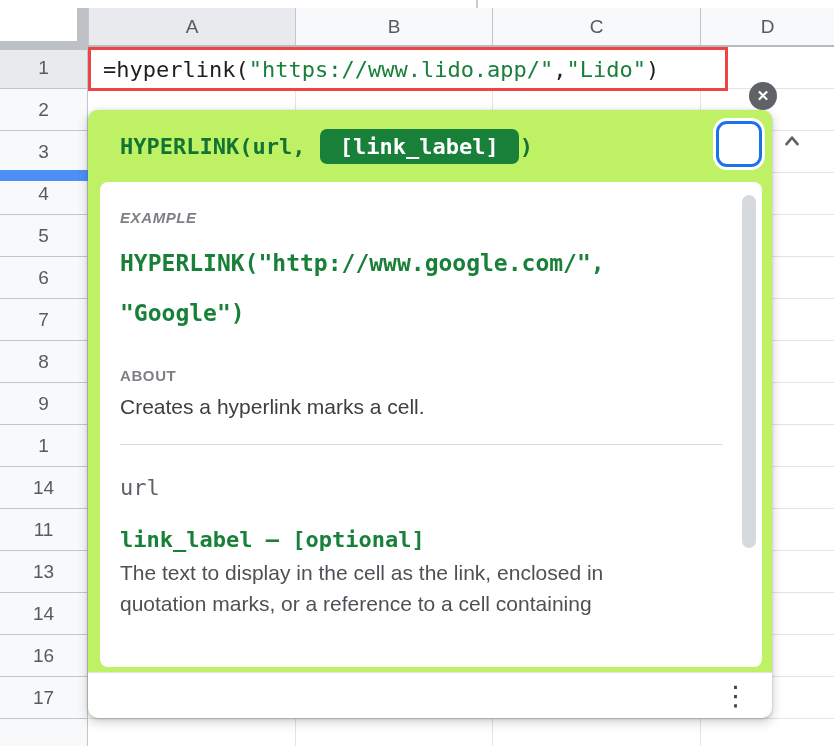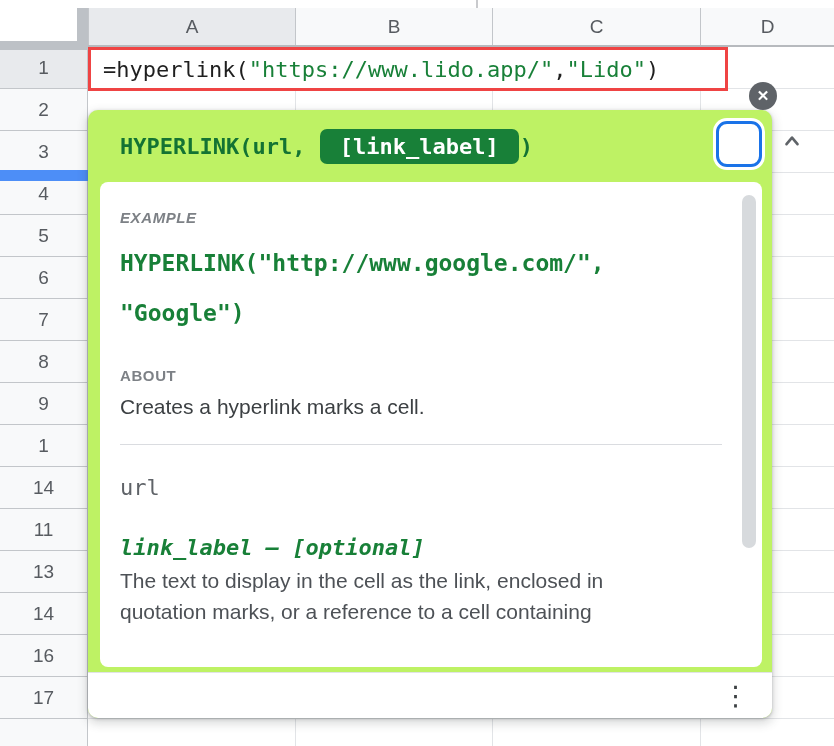--- a/index.html
+++ b/index.html
@@ -65,21 +65,21 @@
   .section-label { font-size: 15px; font-weight: bold; letter-spacing: .6px; color: #7d8186; line-height: 20px; }
   .example-label { margin-top: 10px; font-style: italic; }
   .example-code { margin-top: 10px; font-family: "DejaVu Sans Mono", monospace; font-weight: bold;
                   font-size: 23px; color: #188038; line-height: 50px; white-space: pre-line; }
   .about-label { margin-top: 28px; }
   .about-text { margin-top: 6px; font-size: 21px; color: #3c4043; line-height: 30px; }
   .divider { border: none; border-top: 1px solid #dadce0; margin: 22px 0; }
   .param-name { font-family: "DejaVu Sans Mono", monospace; font-size: 22px; color: #5f6368; line-height: 30px; margin-top: 28px; }
   .param-desc { margin-top: 2px; font-size: 21px; color: #4d5156; line-height: 31px; white-space: pre-line; }
   .param-head-optional { font-family: "DejaVu Sans Mono", monospace; font-weight: bold; font-size: 22px;
-                         color: #188038; line-height: 30px; margin-top: 30px; white-space: pre; font-style: italic; }
+                         color: #188038; line-height: 30px; margin-top: 22px; white-space: pre; }
   .popup-gap { height: 5px; flex: none; }
   .popup-footer { height: 46px; flex: none; background: #fff; border-radius: 0 0 10px 10px;
                   border-top: 1px solid #e1e3e6; position: relative; }
   .kebab { position: absolute; right: 24px; top: 50%; transform: translateY(-50%);
            font-size: 27px; color: #3c4043; cursor: pointer; line-height: 1;
            width: 26px; text-align: center; }
 
   
   .close-btn { position: absolute; left: 749px; top: 82px; width: 28px; height: 28px; border-radius: 50%;
                background: #5f6368; color: #fff; display: flex; align-items: center; justify-content: center;

